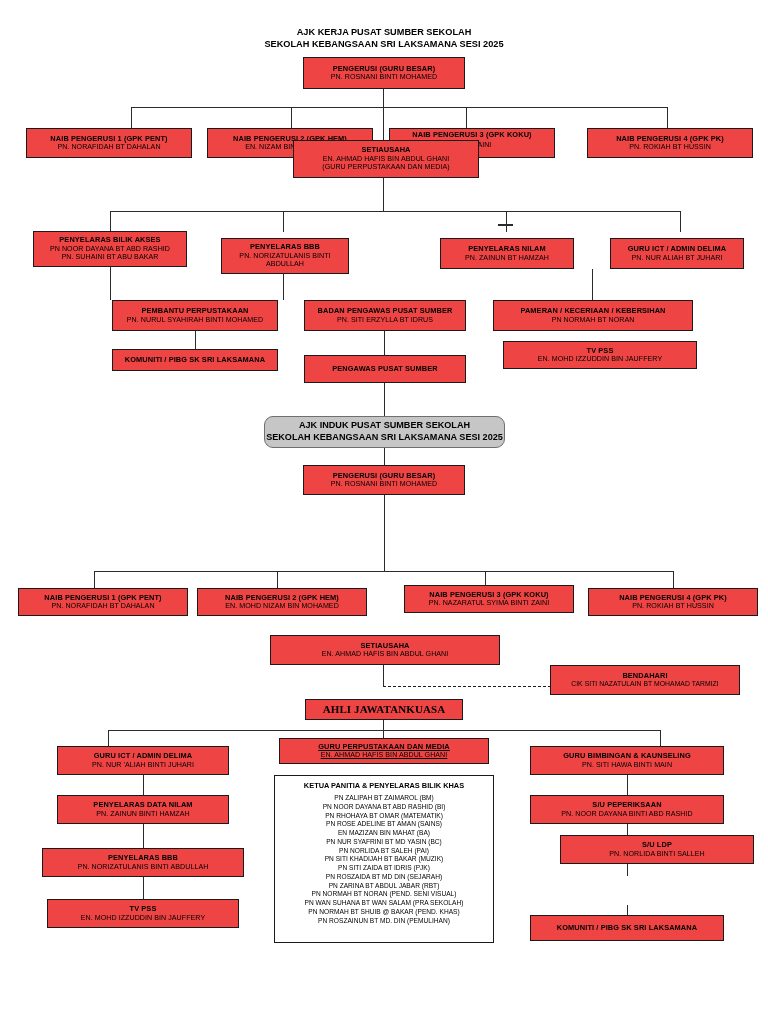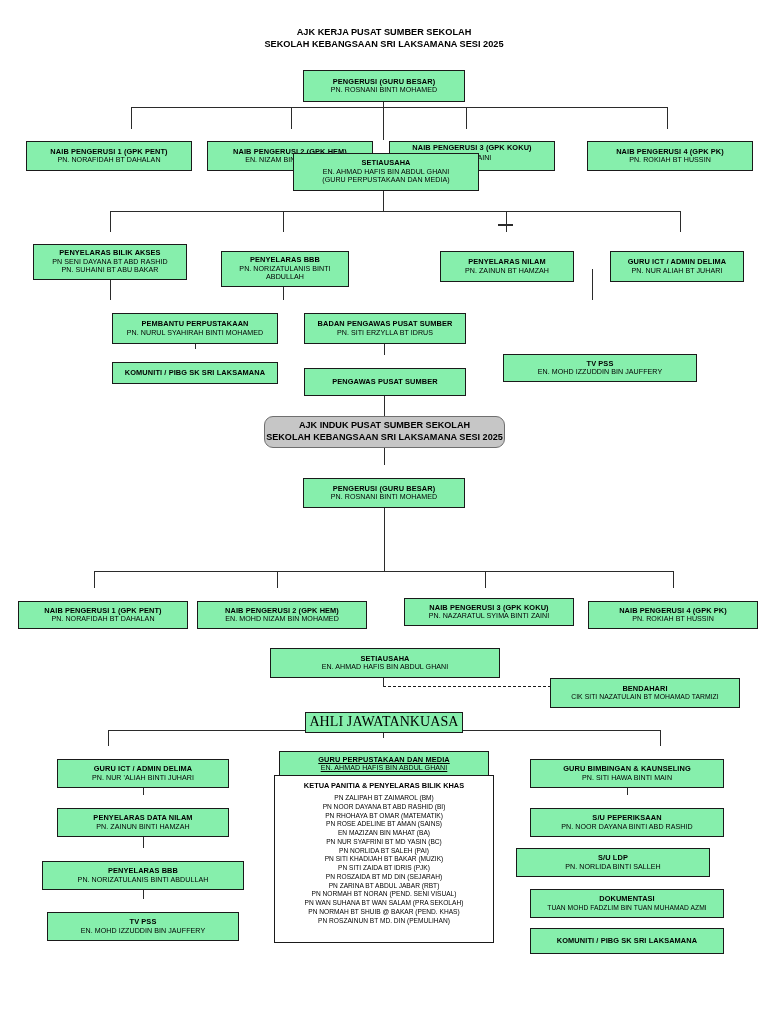--- a/index.html
+++ b/index.html
@@ -15,30 +15,29 @@
     position: relative;
     width: 768px;
     height: 1024px;
     background: #ffffff;
   }
 
   
   .node {
     position: absolute;
     border: 1.3px solid #1a1a1a;
-    background: #86efac;
+    background: #ef4444;
     display: flex;
     flex-direction: column;
     align-items: center;
     justify-content: center;
     text-align: center;
     line-height: 1.16;
     padding: 2px 3px;
     z-index: 5;
-    margin-top: 13px;
   }
   .node .t1 {
     font-weight: bold;
     font-size: 7.4px;
     letter-spacing: .1px;
     white-space: nowrap;
   }
   .node .t2 {
     font-weight: normal;
     font-size: 7.1px;
@@ -69,22 +68,22 @@
     width: 768px;
     text-align: center;
     font-weight: bold;
     font-size: 9.2px;
     line-height: 1.35;
     z-index: 6;
   }
 
   .serif-node .t1 {
     font-family: "Liberation Serif", serif;
-    font-weight: normal;
-    font-size: 14px;
+    font-weight: bold;
+    font-size: 11px;
   }
 
   
   .ln { position: absolute; background: #2b2b2b; z-index: 1; }
   .ln.h { height: 1.3px; }
   .ln.v { width: 1.3px; }
 
   .dash {
     position: absolute;
     height: 0;
@@ -165,21 +164,21 @@
 
   <div class="ln v" style="left:383px; top:178px; height:33px;"></div>
   <div class="ln h" style="left:110px; top:211px; width:570px;"></div>
   <div class="ln v" style="left:110px; top:211px; height:21px;"></div>
   <div class="ln v" style="left:283px; top:211px; height:21px;"></div>
   <div class="ln v" style="left:506px; top:211px; height:21px;"></div>
   <div class="ln v" style="left:680px; top:211px; height:21px;"></div>
 
   <div class="node" style="left:33px; top:231px; width:154px; height:36px;">
     <div class="t1">PENYELARAS BILIK AKSES</div>
-    <div class="t2">PN SENI DAYANA BT ABD RASHID</div>
+    <div class="t2">PN NOOR DAYANA BT ABD RASHID</div>
     <div class="t2">PN. SUHAINI BT ABU BAKAR</div>
   </div>
 
   <div class="node" style="left:221px; top:238px; width:128px; height:36px;">
     <div class="t1">PENYELARAS BBB</div>
     <div class="t2">PN. NORIZATULANIS BINTI</div>
     <div class="t2">ABDULLAH</div>
   </div>
 
   <div class="node" style="left:440px; top:238px; width:134px; height:31px;">
@@ -209,20 +208,24 @@
 
   <div class="node" style="left:304px; top:300px; width:162px; height:31px;">
     <div class="t1">BADAN PENGAWAS PUSAT SUMBER</div>
     <div class="t2">PN. SITI ERZYLLA BT IDRUS</div>
   </div>
   <div class="ln v" style="left:384px; top:331px; height:24px;"></div>
   <div class="node" style="left:304px; top:355px; width:162px; height:28px;">
     <div class="t1">PENGAWAS PUSAT SUMBER</div>
   </div>
 
+  <div class="node" style="left:493px; top:300px; width:200px; height:31px;">
+    <div class="t1">PAMERAN / KECERIAAN / KEBERSIHAN</div>
+    <div class="t2">PN NORMAH BT NORAN</div>
+  </div>
   <div class="node" style="left:503px; top:341px; width:194px; height:28px;">
     <div class="t1">TV PSS</div>
     <div class="t2">EN. MOHD IZZUDDIN BIN JAUFFERY</div>
   </div>
 
   <div class="ln v" style="left:384px; top:383px; height:33px;"></div>
 
   <div class="banner" style="left:264px; top:416px; width:241px; height:32px;">
     <div class="b1">AJK INDUK PUSAT SUMBER SEKOLAH</div>
     <div class="b2">SEKOLAH KEBANGSAAN SRI LAKSAMANA SESI 2025</div>
@@ -329,27 +332,23 @@
   <div class="node" style="left:530px; top:746px; width:194px; height:29px;">
     <div class="t1">GURU BIMBINGAN &amp; KAUNSELING</div>
     <div class="t2">PN. SITI HAWA BINTI MAIN</div>
   </div>
   <div class="ln v" style="left:627px; top:775px; height:20px;"></div>
   <div class="node" style="left:530px; top:795px; width:194px; height:29px;">
     <div class="t1">S/U PEPERIKSAAN</div>
     <div class="t2">PN. NOOR DAYANA BINTI ABD RASHID</div>
   </div>
   <div class="ln v" style="left:627px; top:824px; height:11px;"></div>
-  <div class="node" style="left:516px; top:835px; width:194px; height:29px;">
+  <div class="node" style="left:560px; top:835px; width:194px; height:29px;">
     <div class="t1">S/U LDP</div>
     <div class="t2">PN. NORLIDA BINTI SALLEH</div>
   </div>
   <div class="ln v" style="left:627px; top:864px; height:12px;"></div>
-  <div class="node" style="left:530px; top:876px; width:194px; height:29px;">
-    <div class="t1">DOKUMENTASI</div>
-    <div class="t2" style="font-size:6.7px;">TUAN MOHD FADZLIM BIN TUAN MUHAMAD AZMI</div>
-  </div>
   <div class="ln v" style="left:627px; top:905px; height:10px;"></div>
   <div class="node" style="left:530px; top:915px; width:194px; height:26px;">
     <div class="t1">KOMUNITI / PIBG SK SRI LAKSAMANA</div>
   </div>
 
 </div>
 
 </body></html>

